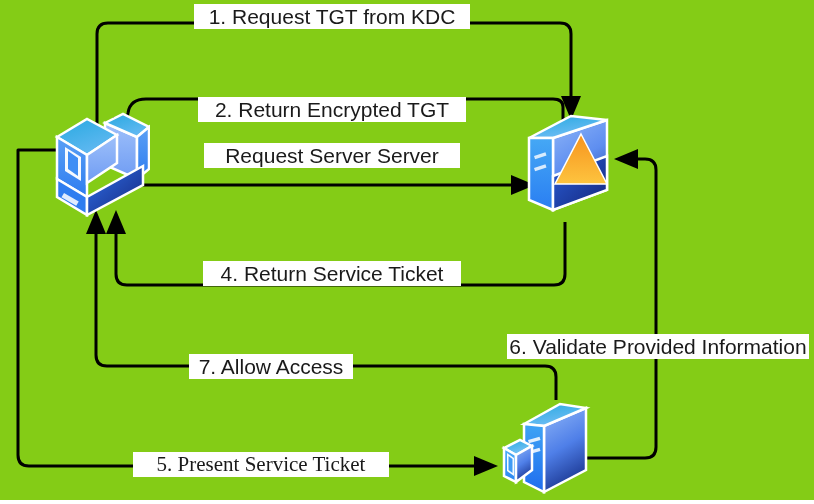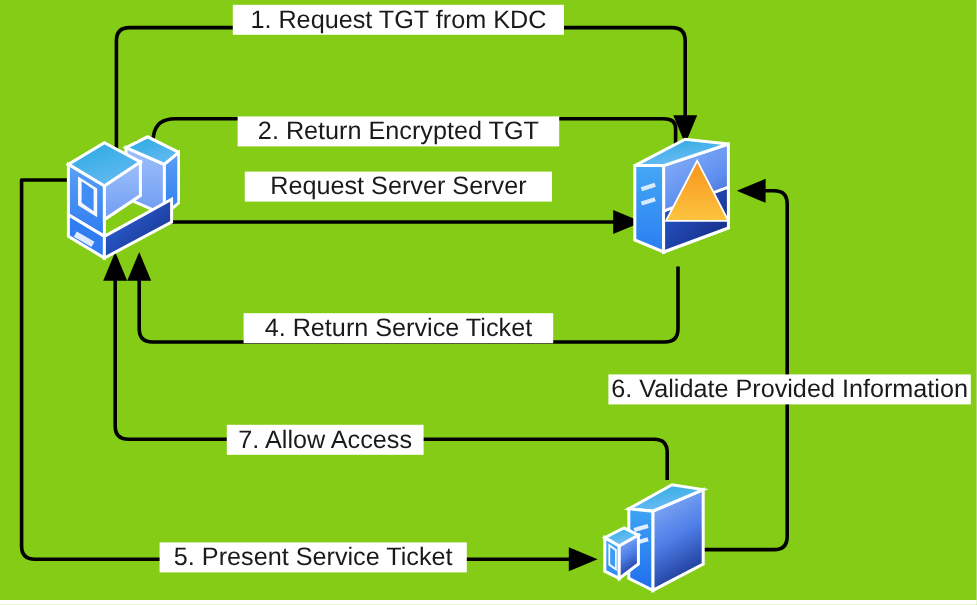--- a/index.html
+++ b/index.html
@@ -204,25 +204,25 @@
   </div>
 
   <div class="edge-label" style="left:204px; top:143px; width:250px;">
     <div>Request Server Server</div>
   </div>
 
   <div class="edge-label" style="left:203px; top:261px; width:252px;">
     <div>4. Return Service Ticket</div>
   </div>
 
-  <div class="edge-label" style="left:133px; top:452px; width:250px;">
+  <div class="edge-label" style="left:133px; top:452px; width:250px;font-family:Liberation Serif, serif;">
     <div>5. Present Service Ticket</div>
   </div>
 
   <div class="edge-label" style="left:497px; top:312px; width:316px; background:transparent;">
-    <div style="background:#ffffff; display:inline-block; padding:0 2px;">6. Validate Provided Information</div>
+    <div style="background:#ffffff; display:inline-block; padding:0 2px;margin-top:22px;">6. Validate Provided Information</div>
   </div>
 
   <div class="edge-label" style="left:189px; top:354px; width:158px;">
     <div>7. Allow Access</div>
   </div>
 
 </div>
 
 </body></html>

